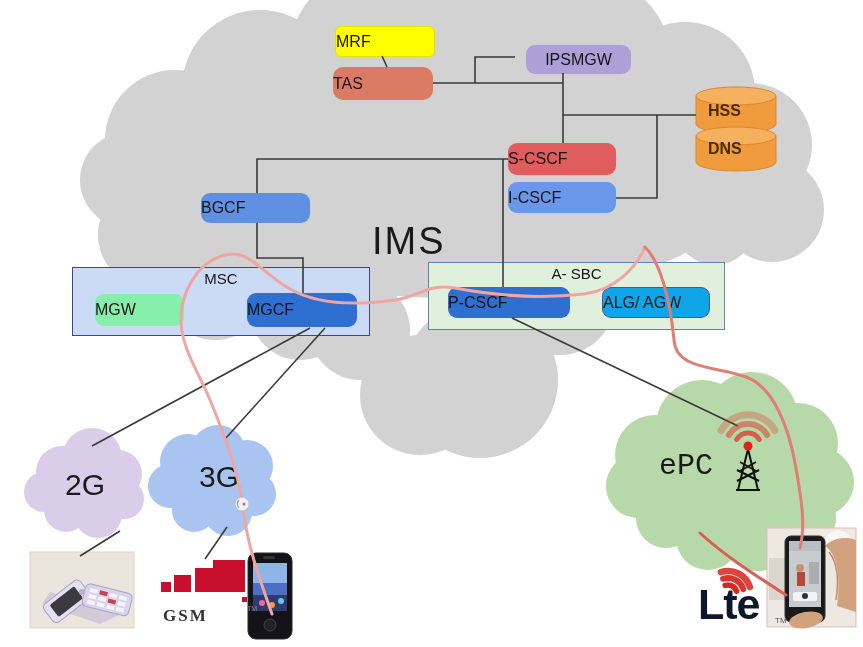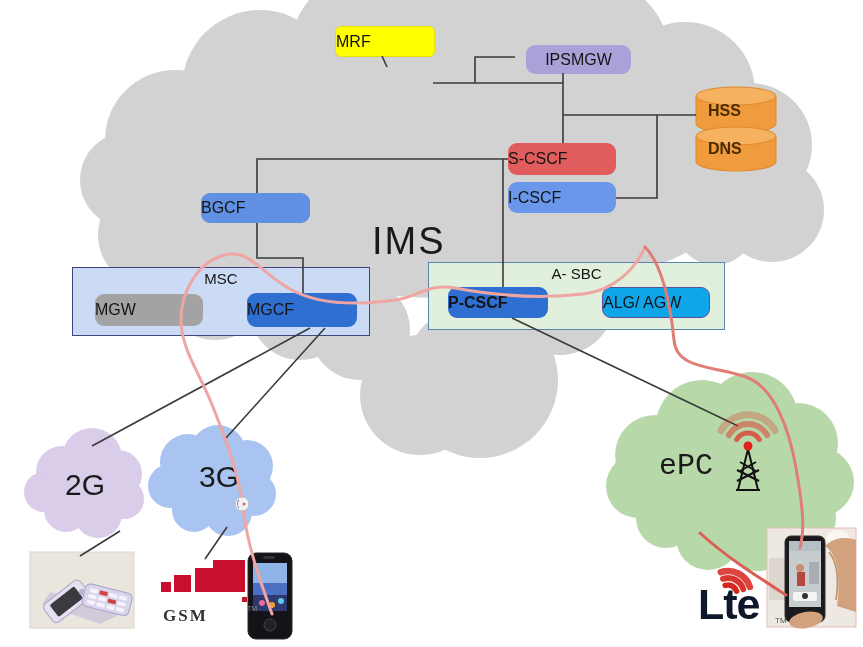--- a/index.html
+++ b/index.html
@@ -20,23 +20,23 @@
     display:flex;align-items:center;
     font-size:16px;color:#141414;white-space:nowrap;
   }
   .node.center{justify-content:center;padding-left:0;}
   .n-mrf{left:335px;top:26px;width:100px;height:31px;background:#FFFF00;border:1px solid #E8E000;border-radius:6px;}
   .n-tas{left:333px;top:67px;width:100px;height:33px;background:#DC7B63;border-radius:10px;}
   .n-ipsmgw{left:526px;top:45px;width:105px;height:29px;background:#ACA0D9;border-radius:9px;}
   .n-scscf{left:508px;top:143px;width:108px;height:32px;background:#E15D5D;}
   .n-icscf{left:508px;top:182px;width:108px;height:31px;background:#6A97EA;}
   .n-bgcf{left:201px;top:193px;width:109px;height:30px;background:#5F90E2;}
-  .n-mgw{left:95px;top:294px;width:108px;height:32px;background:#a3a3a3;}
+  .n-mgw{left:95px;top:294px;width:89px;height:32px;background:#86efac;}
   .n-mgcf{left:247px;top:293px;width:110px;height:34px;background:#2F6FD2;}
-  .n-pcscf{left:448px;top:287px;width:100px;height:31px;background:#2F6FD2;font-weight:bold;}
+  .n-pcscf{left:448px;top:287px;width:122px;height:31px;background:#2F6FD2;}
   .n-algagw{left:602px;top:287px;width:108px;height:31px;background:#0ea5e9;border:1px solid #5C4E9E;}
   .big-label{position:absolute;z-index:12;color:#1a1a1a;}
   .ims-label{left:372px;top:220px;width:100px;font-size:38px;letter-spacing:2px;}
   .cloud-label{font-size:30px;}
   .l-2g{left:50px;top:468px;width:70px;text-align:center;}
   .l-3g{left:184px;top:460px;width:70px;text-align:center;}
   .l-epc{left:646px;top:449px;width:80px;text-align:center;font-family:Liberation Mono, monospace;}
   .cyl-label{position:absolute;z-index:12;font-size:16px;font-weight:bold;color:#4A2C00;}
   .l-hss{left:708px;top:102px;}
   .l-dns{left:708px;top:140px;}
@@ -190,20 +190,21 @@
   </svg>
 
   <div class="container-box msc-box">
     <div class="container-label">MSC</div>
   </div>
   <div class="container-box asbc-box">
     <div class="container-label">A- SBC</div>
   </div>
 
   <div class="node n-mrf">MRF</div>
+  <div class="node n-tas">TAS</div>
   <div class="node center n-ipsmgw">IPSMGW</div>
   <div class="node n-scscf">S-CSCF</div>
   <div class="node n-icscf">I-CSCF</div>
   <div class="node n-bgcf">BGCF</div>
   <div class="node n-mgw">MGW</div>
   <div class="node n-mgcf">MGCF</div>
   <div class="node n-pcscf">P-CSCF</div>
   <div class="node n-algagw">ALG/ AGW</div>
 
   <div class="big-label ims-label">IMS</div>

